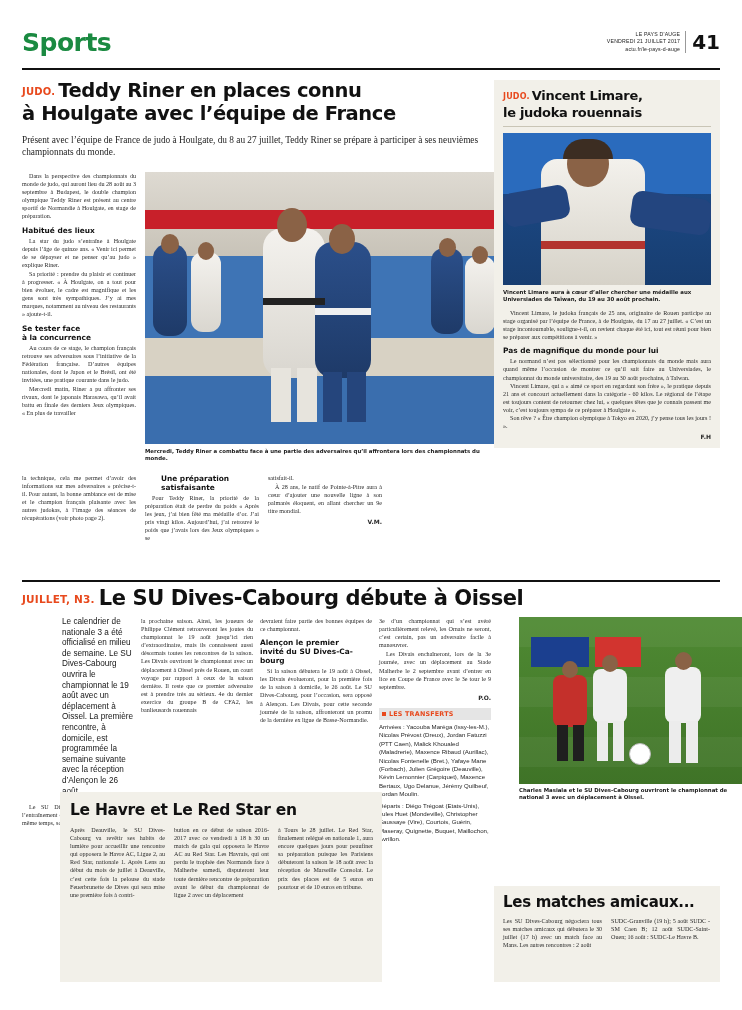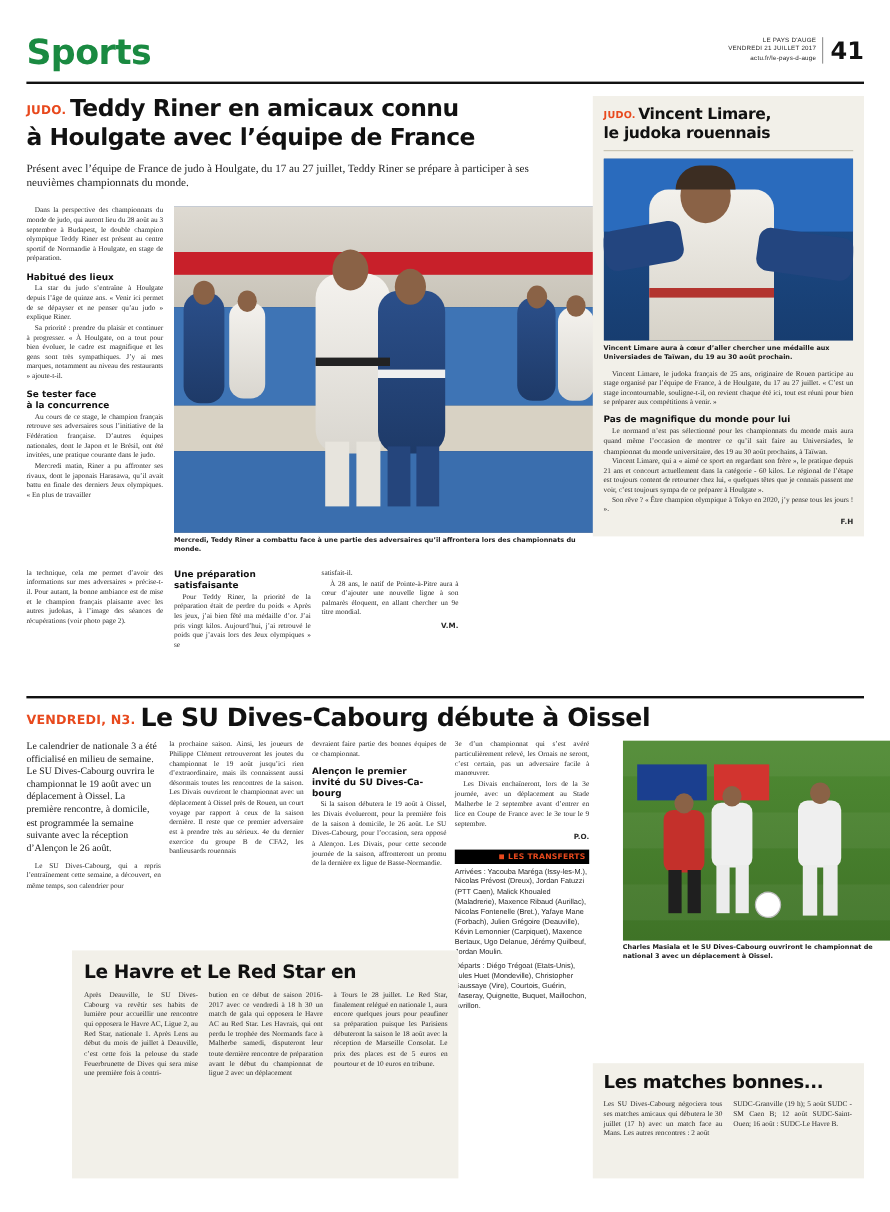--- a/index.html
+++ b/index.html
@@ -16,21 +16,21 @@
     padding: 0;
   }
 
   
   .masthead {
     position: absolute; left: 22px; top: 28px; width: 698px; height: 42px;
   }
   .masthead-title {
     font-family: "DejaVu Sans", sans-serif;
     font-weight: bold;
-    font-size: 29px;
+    font-size: 25px;
     color: #1a8a41;
     letter-spacing: -0.5px;
     line-height: 30px;
   }
   .masthead-right {
     position: absolute; right: 0; top: 3px;
     display: flex; align-items: flex-end;
   }
   .masthead-meta {
     text-align: right;
@@ -144,34 +144,34 @@
   
   .rule-foot { position: absolute; left: 22px; top: 580px; width: 698px; border-top: 2px solid #111; }
   .art2-head {
     position: absolute; left: 22px; top: 586px; width: 698px;
     font-size: 21px; line-height: 24px; letter-spacing: -0.4px;
   }
   .art2-head .kicker { font-size: 10.5px; vertical-align: 2px; margin-right: 4px; }
   .art2-cols { position: absolute; left: 22px; top: 617px; width: 698px; }
   .art2-cols .c { position: absolute; top: 0; width: 112px; }
   .art2-lead {
-    font-family: Liberation Serif, serif;
-    font-size: 8.2px; line-height: 10.6px; text-align: left; color: #161616;
+    font-family: Liberation Sans, sans-serif;
+    font-size: 8.2px; line-height: 10.6px; text-align: left; color: #161616; margin-left: 40px;
   }
   .photo-foot {
     position: absolute; left: 497px; top: 0; width: 223px; height: 167px; overflow: hidden;
   }
   .cap-foot { position: absolute; left: 497px; top: 170px; width: 223px; }
 
   
   .transfers { margin-top: 6px; }
   .transfers-title {
     font-family: "DejaVu Sans", sans-serif; font-weight: bold;
     font-size: 6.4px; color: #e8491d; letter-spacing: 0.2px;
-    background: #000000; padding: 2px 3px; display: block; text-align: right;
+    background: #e5e5e5; padding: 2px 3px; display: block;
   }
   .transfers-title .sq { display:inline-block;width:4px;height:4px;background:#e8491d;margin-right:3px;vertical-align:0px;}
   .transfers-body {
     font-family: "Liberation Sans", sans-serif;
     font-size: 6.1px; line-height: 8.4px; color: #1f1f1f; margin-top: 3px;
   }
 
   
   .box-havre {
     position: absolute; left: 60px; top: 792px; width: 322px; height: 190px;
@@ -236,24 +236,24 @@
         <div>VENDREDI 21 JUILLET 2017</div>
         <div>actu.fr/le-pays-d-auge</div>
       </div>
       <div class="masthead-pageno">41</div>
     </div>
   </div>
   <div class="rule-main"></div>
 
   <div class="art1">
     <div class="headline art1-head">
-      <span class="kicker">JUDO.</span><span>Teddy Riner en amicaux connu</span><br>
+      <span class="kicker">JUDO.</span><span>Teddy Riner en places connu</span><br>
       <span>à Houlgate avec l’équipe de France</span>
     </div>
-    <div class="art1-standfirst">Présent avec l’équipe de France de judo à Houlgate, du 17 au 27 juillet, Teddy Riner se prépare à participer à ses neuvièmes championnats du monde.</div>
+    <div class="art1-standfirst">Présent avec l’équipe de France de judo à Houlgate, du 8 au 27 juillet, Teddy Riner se prépare à participer à ses neuvièmes championnats du monde.</div>
   </div>
 
   <div class="art1-cols" style="height:300px;">
     <div class="col-a body-col">
       <p>Dans la perspective des championnats du monde de judo, qui auront lieu du 28 août au 3 septembre à Budapest, le double champion olympique Teddy Riner est présent au centre sportif de Normandie à Houlgate, en stage de préparation.</p>
       <div class="subhead">Habitué des lieux</div>
       <p>La star du judo s’entraîne à Houlgate depuis l’âge de quinze ans. « Venir ici permet de se dépayser et ne penser qu’au judo » explique Riner.</p>
       <p>Sa priorité : prendre du plaisir et continuer à progresser. « À Houlgate, on a tout pour bien évoluer, le cadre est magnifique et les gens sont très sympathiques. J’y ai mes marques, notamment au niveau des restaurants » ajoute-t-il.</p>
       <div class="subhead">
         <span>Se tester face</span><br>
@@ -296,21 +296,21 @@
       </div>
     </div>
     <div class="cap-main caption">Mercredi, Teddy Riner a combattu face à une partie des adversaires qu’il affrontera lors des championnats du monde.</div>
   </div>
 
   <div class="art1-lower" style="height:105px;">
     <div class="c body-col" style="left:0;">
       <p class="noindent">la technique, cela me permet d’avoir des informations sur mes adversaires » précise-t-il. Pour autant, la bonne ambiance est de mise et le champion français plaisante avec les autres judokas, à l’image des séances de récupérations (voir photo page 2).</p>
     </div>
     <div class="c body-col" style="left:123px;width:114px;">
-      <div class="subhead" style="margin-top:0;">
+      <div class="subhead" style="margin-top:0;margin-left:16px;">
         <span>Une préparation</span><br>
         <span>satisfaisante</span>
       </div>
       <p>Pour Teddy Riner, la priorité de la préparation était de perdre du poids « Après les jeux, j’ai bien fêté ma médaille d’or. J’ai pris vingt kilos. Aujourd’hui, j’ai retrouvé le poids que j’avais lors des Jeux olympiques » se</p>
     </div>
     <div class="c body-col" style="left:246px;width:114px;">
       <p class="noindent">satisfait-il.</p>
       <p>À 28 ans, le natif de Pointe-à-Pitre aura à cœur d’ajouter une nouvelle ligne à son palmarès éloquent, en allant chercher un 9e titre mondial.</p>
       <div class="sig">V.M.</div>
     </div>
@@ -345,21 +345,21 @@
       <div class="subhead">Pas de magnifique du monde pour lui</div>
       <p>Le normand n’est pas sélectionné pour les championnats du monde mais aura quand même l’occasion de montrer ce qu’il sait faire au Universiades, le championnat du monde universitaire, des 19 au 30 août prochains, à Taïwan.</p>
       <p>Vincent Limare, qui a « aimé ce sport en regardant son frère », le pratique depuis 21 ans et concourt actuellement dans la catégorie - 60 kilos. Le régional de l’étape est toujours content de retourner chez lui, « quelques têtes que je connais passent me voir, c’est toujours sympa de ce préparer à Houlgate ».</p>
       <p>Son rêve ? « Être champion olympique à Tokyo en 2020, j’y pense tous les jours ! ».</p>
       <div class="sig">F.H</div>
     </div>
   </div>
 
   <div class="rule-foot"></div>
   <div class="headline art2-head">
-    <span class="kicker">VENDREDI, N3.</span><span>Le SU Dives-Cabourg débute à Oissel</span>
+    <span class="kicker">JUILLET, N3.</span><span>Le SU Dives-Cabourg débute à Oissel</span>
   </div>
 
   <div class="art2-cols" style="height:350px;">
     <div class="c" style="left:0;">
       <div class="art2-lead">Le calendrier de nationale 3 a été officialisé en milieu de semaine. Le SU Dives-Cabourg ouvrira le championnat le 19 août avec un déplacement à Oissel. La première rencontre, à domicile, est programmée la semaine suivante avec la réception d’Alençon le 26 août.</div>
       <div class="body-col" style="margin-top:6px;">
         <p>Le SU Dives-Cabourg, qui a repris l’entraînement cette semaine, a découvert, en même temps, son calendrier pour</p>
       </div>
     </div>
 
@@ -430,20 +430,20 @@
 
 Après Lens au début du mois de juillet à Deauville, c’est cette fois la pelouse du stade Feuerbrunette de Dives qui sera mise une première fois à contri-</div>
       <div class="c body-col" style="left:104px;">bution en ce début de saison 2016-2017 avec ce vendredi à 18 h 30 un match de gala qui opposera le Havre AC au Red Star. Les Havrais, qui ont perdu le trophée des Normands face à Malherbe samedi, disputeront leur toute dernière rencontre de préparation avant le début du championnat de ligue 2 avec un déplacement</div>
       <div class="c body-col" style="left:208px;">à Tours le 28 juillet. Le Red Star, finalement relégué en nationale 1, aura encore quelques jours pour peaufiner sa préparation puisque les Parisiens débuteront la saison le 18 août avec la réception de Marseille Consolat.
 
 Le prix des places est de 5 euros en pourtour et de 10 euros en tribune.</div>
     </div>
   </div>
 
   <div class="box-amicaux">
-    <div class="headline box-amicaux-head">Les matches bonnes...</div>
+    <div class="headline box-amicaux-head">Les matches amicaux...</div>
     <div class="box-amicaux-cols">
       <div class="c body-col" style="left:0;">Les SU Dives-Cabourg négociera tous ses matches amicaux qui débutera le 30 juillet (17 h) avec un match face au Mans. Les autres rencontres : 2 août</div>
       <div class="c body-col" style="left:108px;">SUDC-Granville (19 h); 5 août SUDC - SM Caen  B; 12 août SUDC-Saint-Ouen; 16 août : SUDC-Le Havre B.</div>
     </div>
   </div>
 
 </div>
 
 </body></html>

